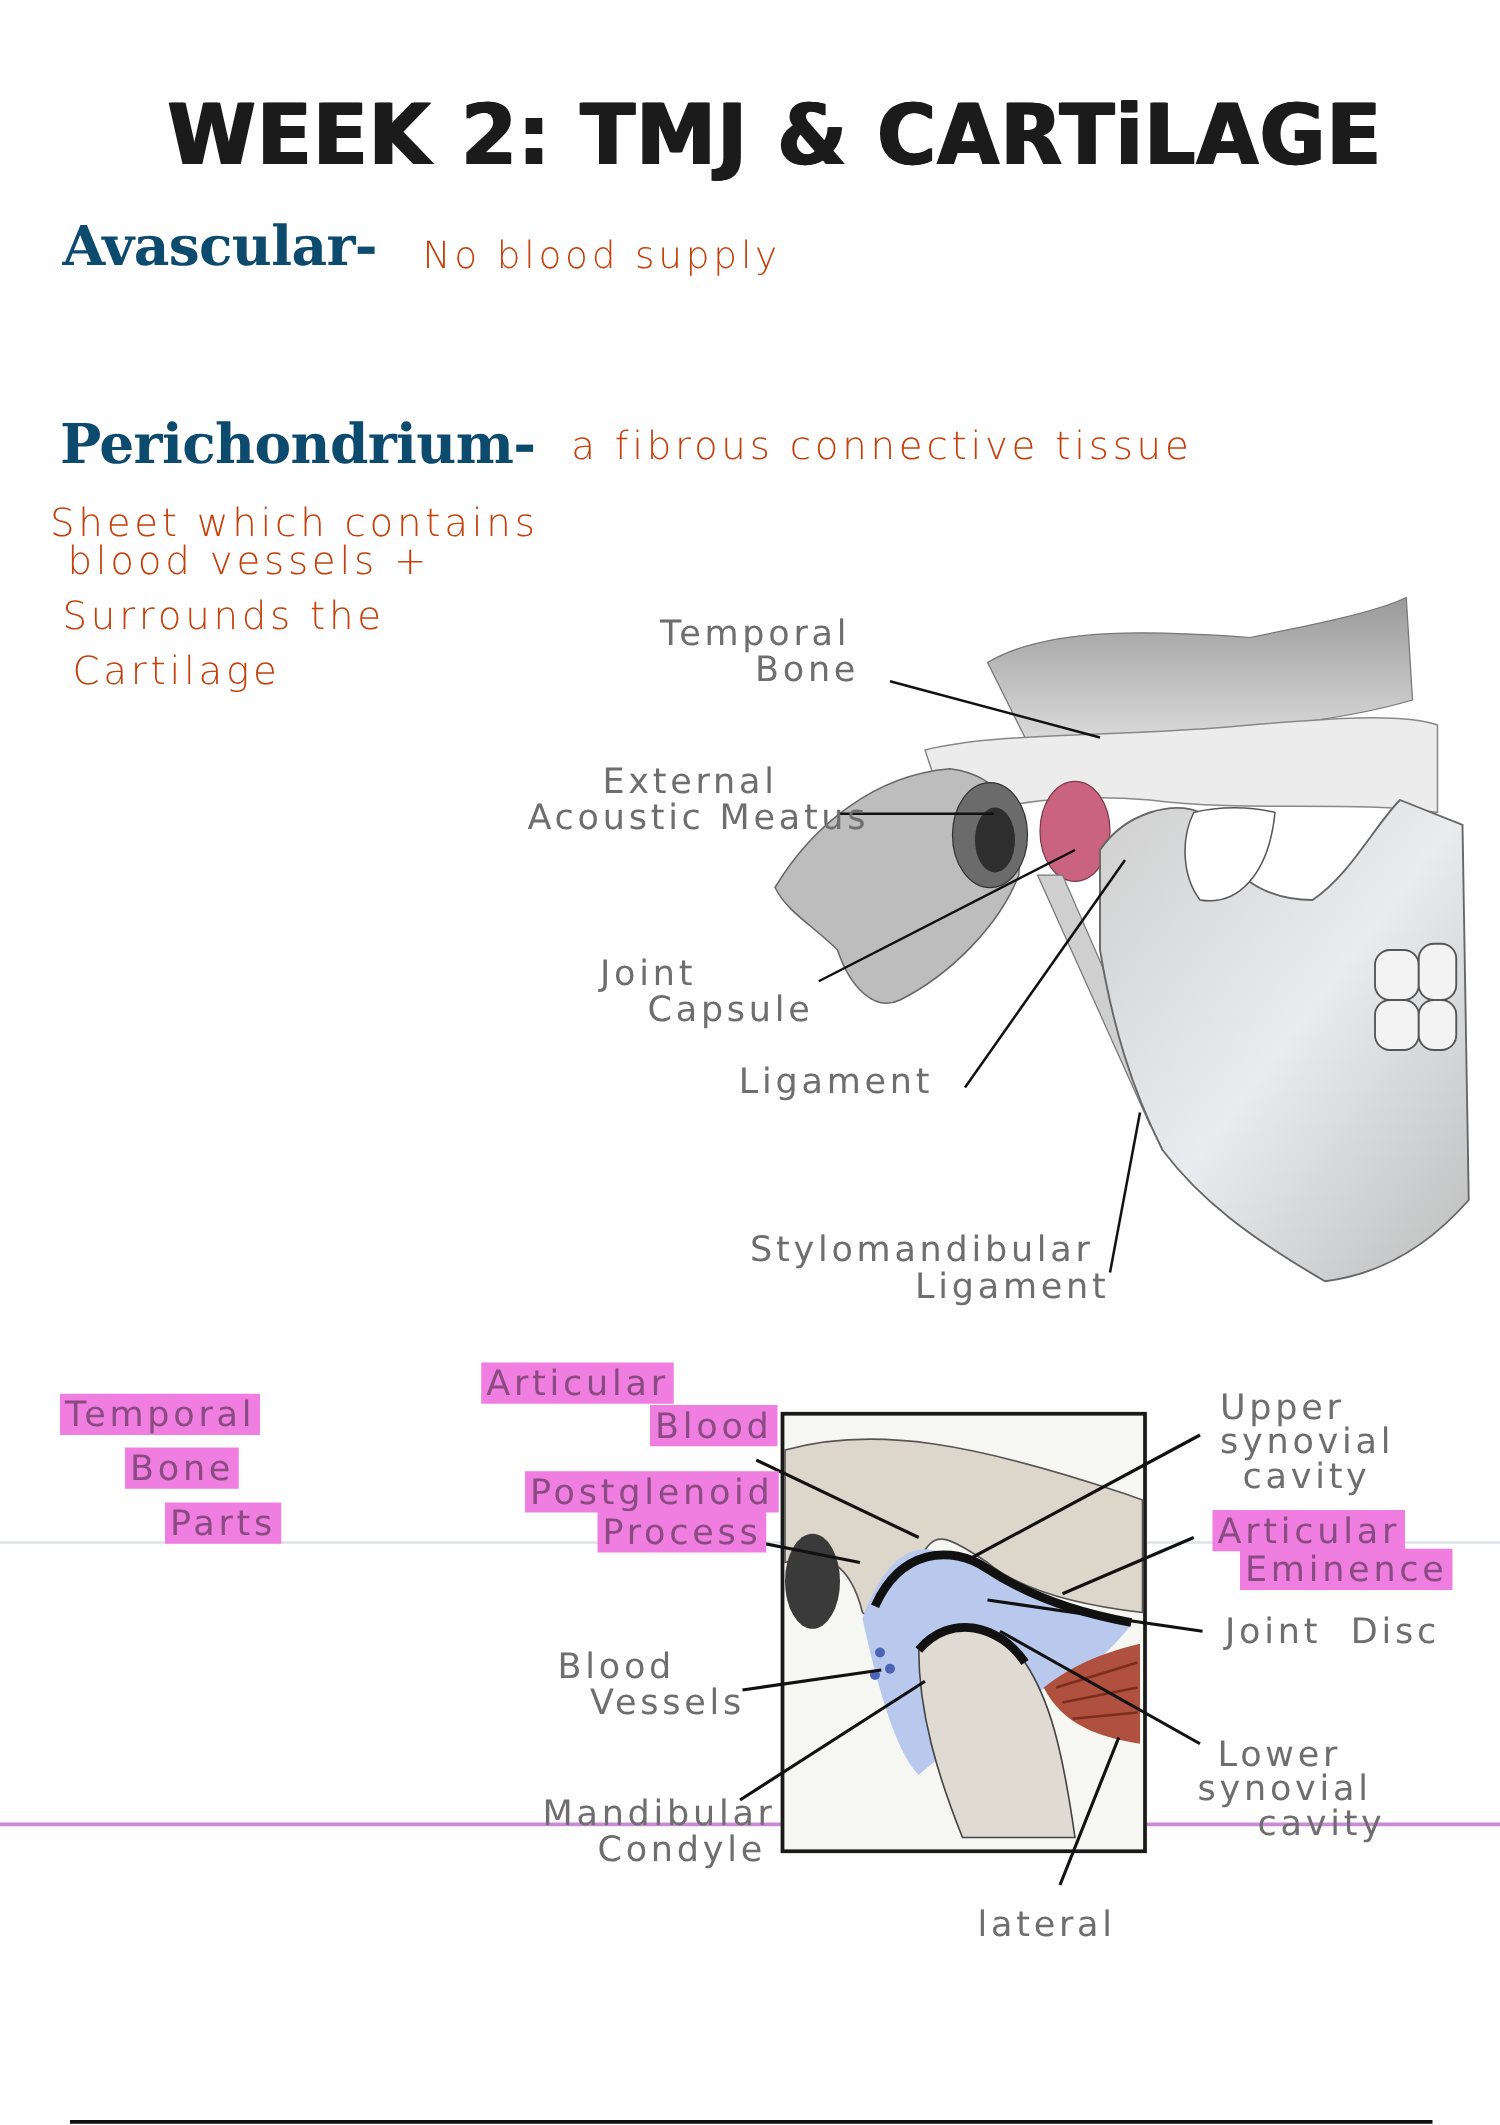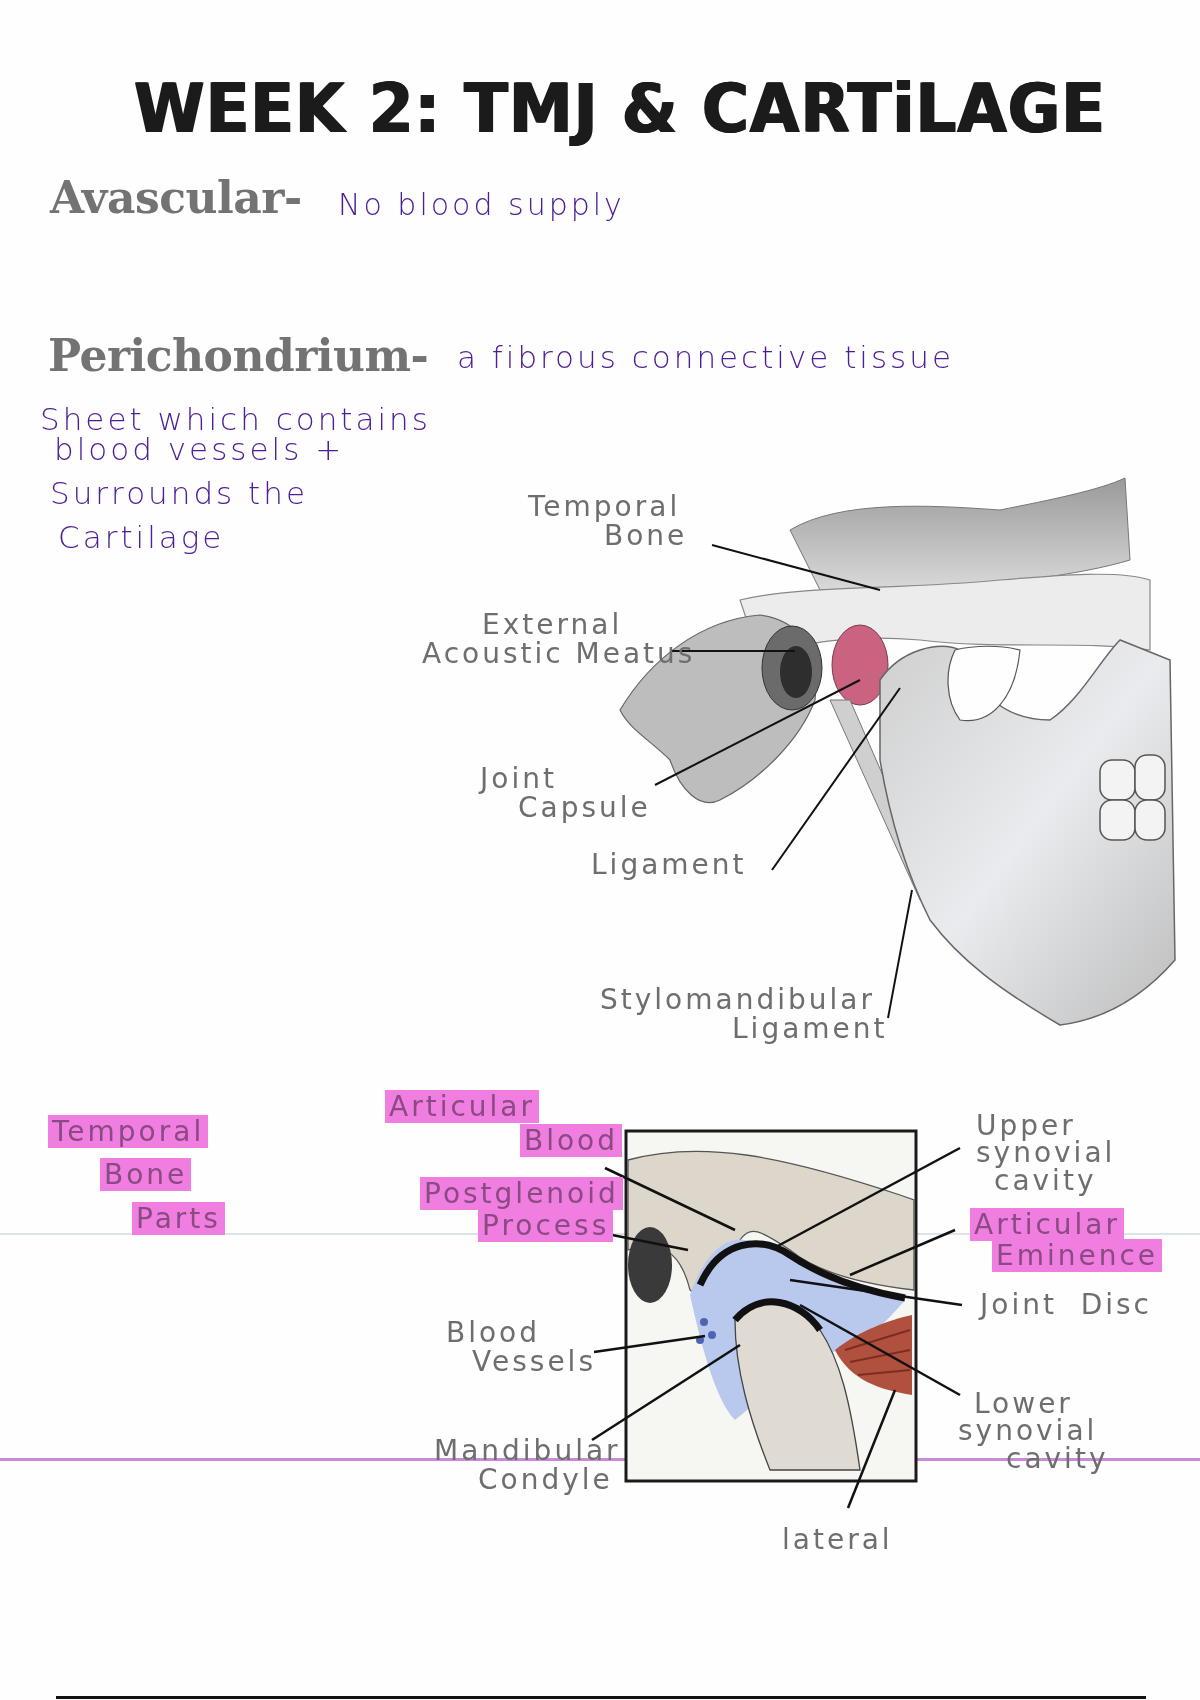--- a/index.html
+++ b/index.html
@@ -7,25 +7,25 @@
   body { position: relative; font-family: "DejaVu Sans", sans-serif; color: #666; }
 
   .title {
     position: absolute; left: 0; width: 1240px; top: 72px; text-align: center;
     font-family: "DejaVu Sans", sans-serif; font-weight: 900; font-size: 64px;
     letter-spacing: 1px; color: #1b1b1b; transform: scaleY(1.05);
     text-shadow: 1px 0 0 #1b1b1b, -1px 0 0 #1b1b1b;
   }
   .term {
     position: absolute; font-family: "DejaVu Serif", serif; font-weight: bold;
-    color: #737373; font-size: 44px; letter-spacing: -0.5px;
+    color: #0c4a6e; font-size: 44px; letter-spacing: -0.5px;
   }
   .hand {
     position: absolute; font-family: "DejaVu Sans", sans-serif; font-weight: 300;
-    color: #4c1d95; font-size: 31px; letter-spacing: 3px; white-space: nowrap;
+    color: #c2410c; font-size: 31px; letter-spacing: 3px; white-space: nowrap;
     line-height: 1.1;
   }
   .lbl {
     position: absolute; font-family: "DejaVu Sans", sans-serif; color: #6e6e6e;
     font-size: 28px; letter-spacing: 3px; white-space: nowrap; line-height: 1.05;
   }
   .hl { background: #f07ee0; color: #8a4a82; padding: 0 4px; }
   .rule { position: absolute; left: 0; width: 1200px; }
 
   svg { position: absolute; left: 0; top: 0; }

